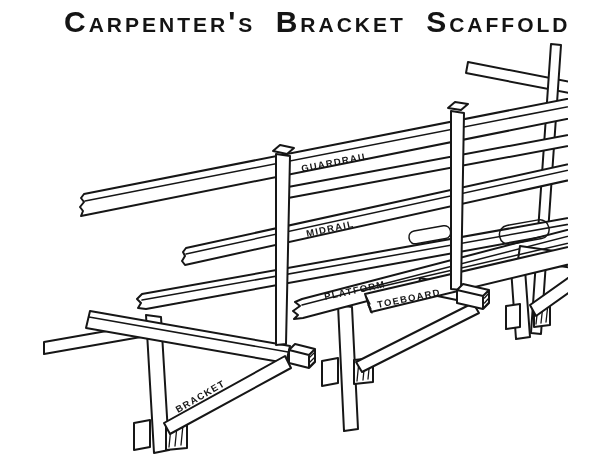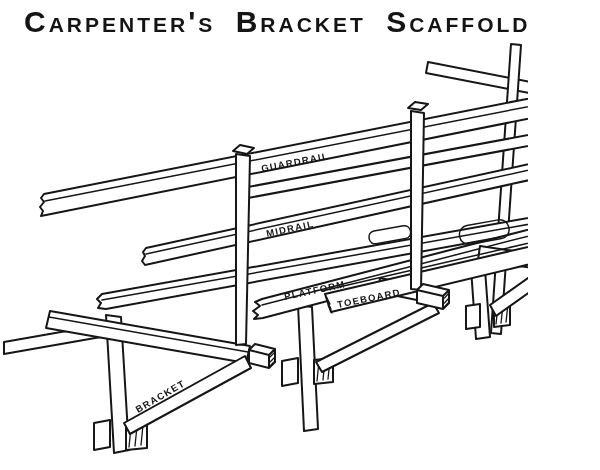--- a/index.html
+++ b/index.html
@@ -1,17 +1,17 @@
 <!DOCTYPE html>
 <html><head>
 <meta charset="utf-8">
 <style>
   html,body{margin:0;padding:0;background:#fff;}
   body{width:600px;height:470px;font-family:"Liberation Sans",sans-serif;}
-  .figure{position:relative;width:528px;height:470px;overflow:hidden;background:#fff;}
+  .figure{position:relative;width:528px;height:470px;overflow:hidden;background:#fff;margin-left:40px;}
   .title{
     position:absolute;left:24px;top:-2px;height:46px;line-height:48px;
     font-variant:small-caps;font-weight:bold;font-size:30px;
     letter-spacing:3px;word-spacing:9px;color:#141414;white-space:nowrap;
   }
   svg{position:absolute;left:0;top:0;}
   .art{stroke-linejoin:round;stroke-linecap:round;}
   .art path, .art rect, .art circle{stroke-width:2;fill:none;}
   .art .f{fill:#ffffff;}
   .art .ink{fill:#161616;stroke:none;}

